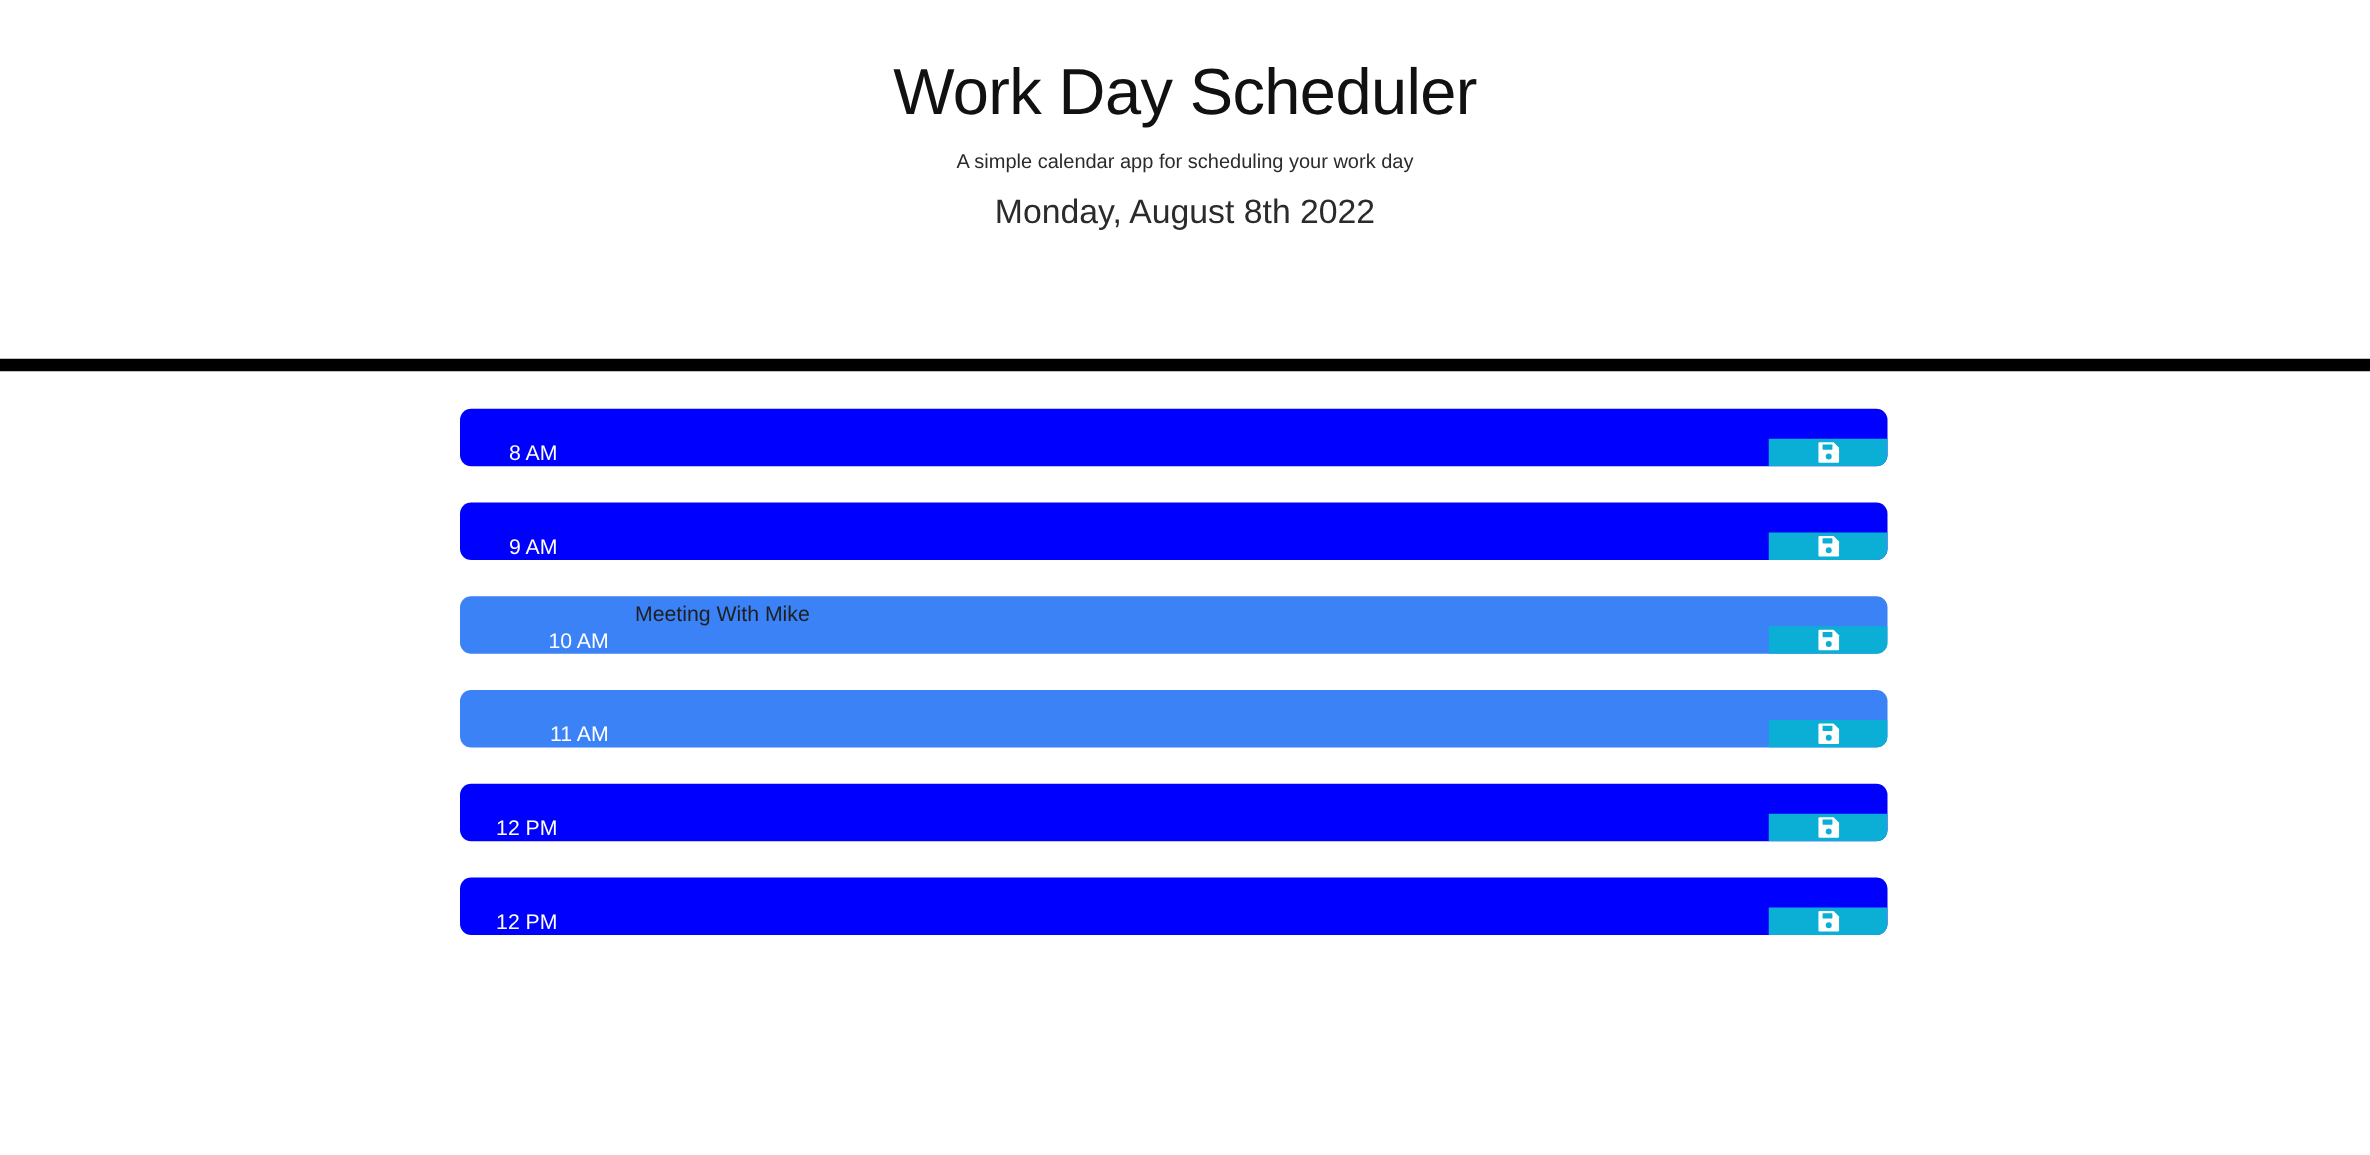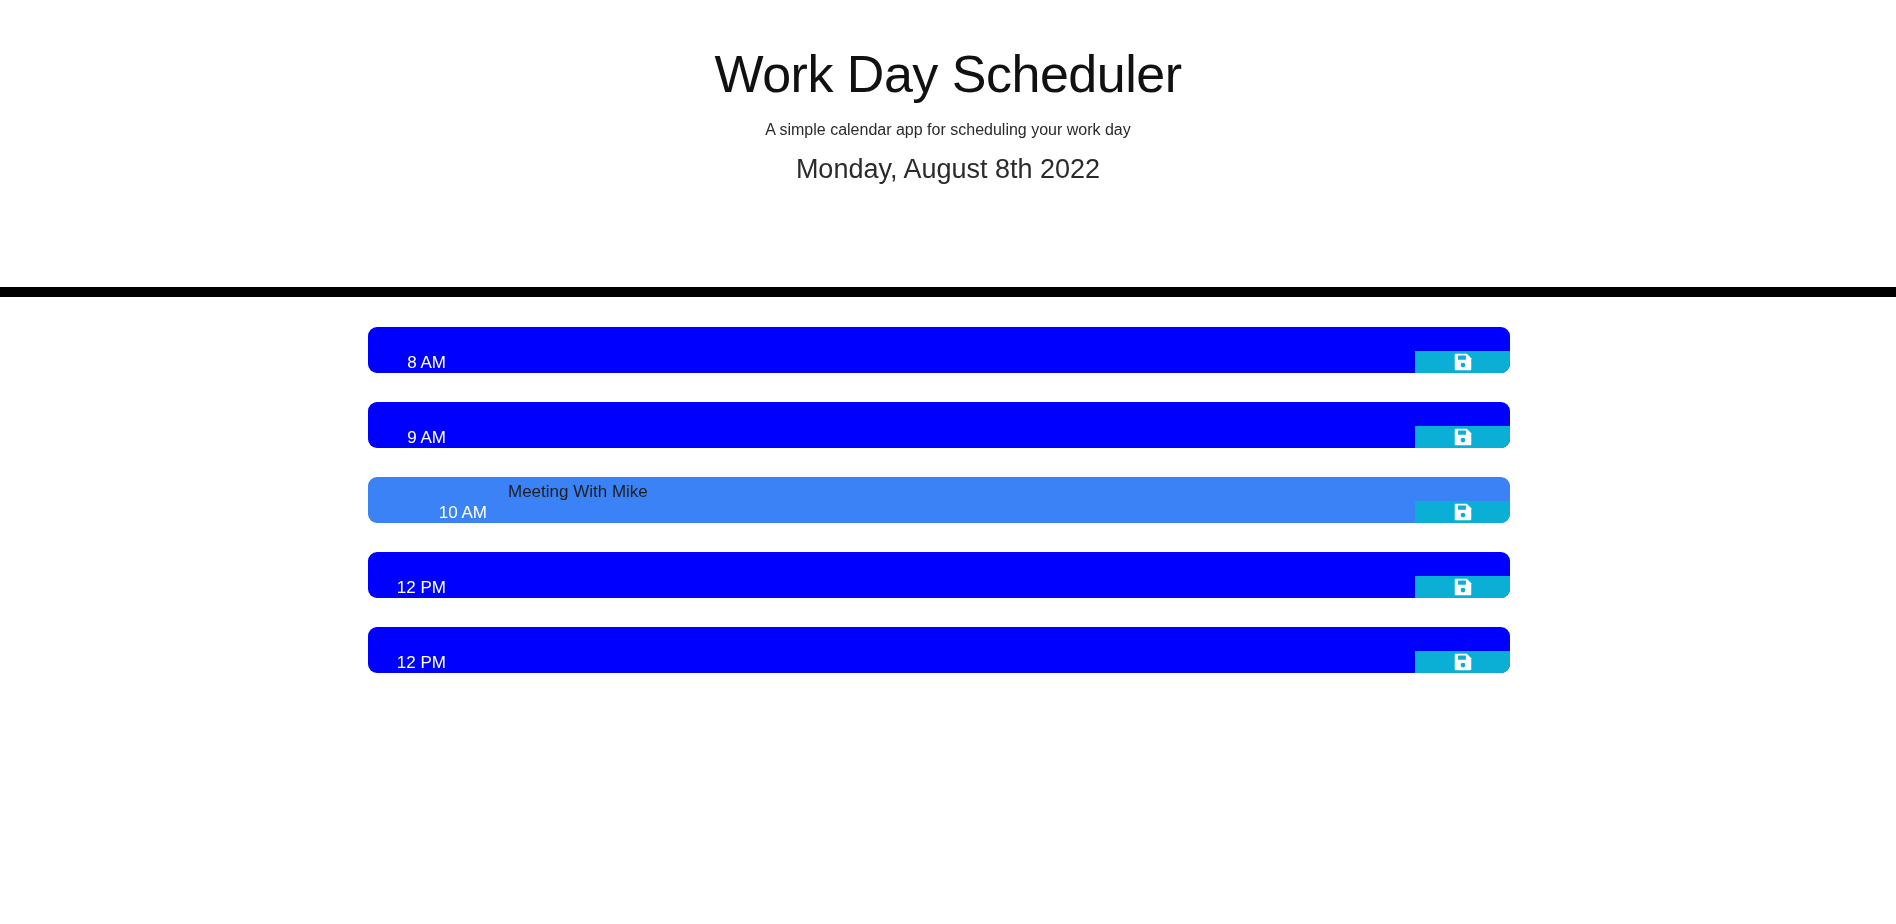--- a/index.html
+++ b/index.html
@@ -192,20 +192,34 @@
         <button class="save-btn" aria-label="Save">
           <span>
             <svg width="22" height="22" viewBox="0 0 24 24" aria-hidden="true">
               <path fill="#ffffff" d="M4 3h12.2L21 7.8V20a1 1 0 0 1-1 1H4a1 1 0 0 1-1-1V4a1 1 0 0 1 1-1z"></path>
               <rect x="6.6" y="5" width="8.6" height="4.6" rx="0.6" fill="#0bafd6"></rect>
               <circle cx="12" cy="15.4" r="2.6" fill="#0bafd6"></circle>
             </svg>
           </span>
         </button>
       </div>
+      <div class="time-block present">
+        <div class="hour-label">11 AM</div>
+        <div class="hour-divider"></div>
+        <textarea class="block-textarea" placeholder="" style=""></textarea>
+        <button class="save-btn" aria-label="Save">
+          <span>
+            <svg width="22" height="22" viewBox="0 0 24 24" aria-hidden="true">
+              <path fill="#ffffff" d="M4 3h12.2L21 7.8V20a1 1 0 0 1-1 1H4a1 1 0 0 1-1-1V4a1 1 0 0 1 1-1z"></path>
+              <rect x="6.6" y="5" width="8.6" height="4.6" rx="0.6" fill="#0bafd6"></rect>
+              <circle cx="12" cy="15.4" r="2.6" fill="#0bafd6"></circle>
+            </svg>
+          </span>
+        </button>
+      </div>
       <div class="time-block future">
         <div class="hour-label">12 PM</div>
         <div class="hour-divider"></div>
         <textarea class="block-textarea" placeholder="" style=""></textarea>
         <button class="save-btn" aria-label="Save">
           <span>
             <svg width="22" height="22" viewBox="0 0 24 24" aria-hidden="true">
               <path fill="#ffffff" d="M4 3h12.2L21 7.8V20a1 1 0 0 1-1 1H4a1 1 0 0 1-1-1V4a1 1 0 0 1 1-1z"></path>
               <rect x="6.6" y="5" width="8.6" height="4.6" rx="0.6" fill="#0bafd6"></rect>
               <circle cx="12" cy="15.4" r="2.6" fill="#0bafd6"></circle>

